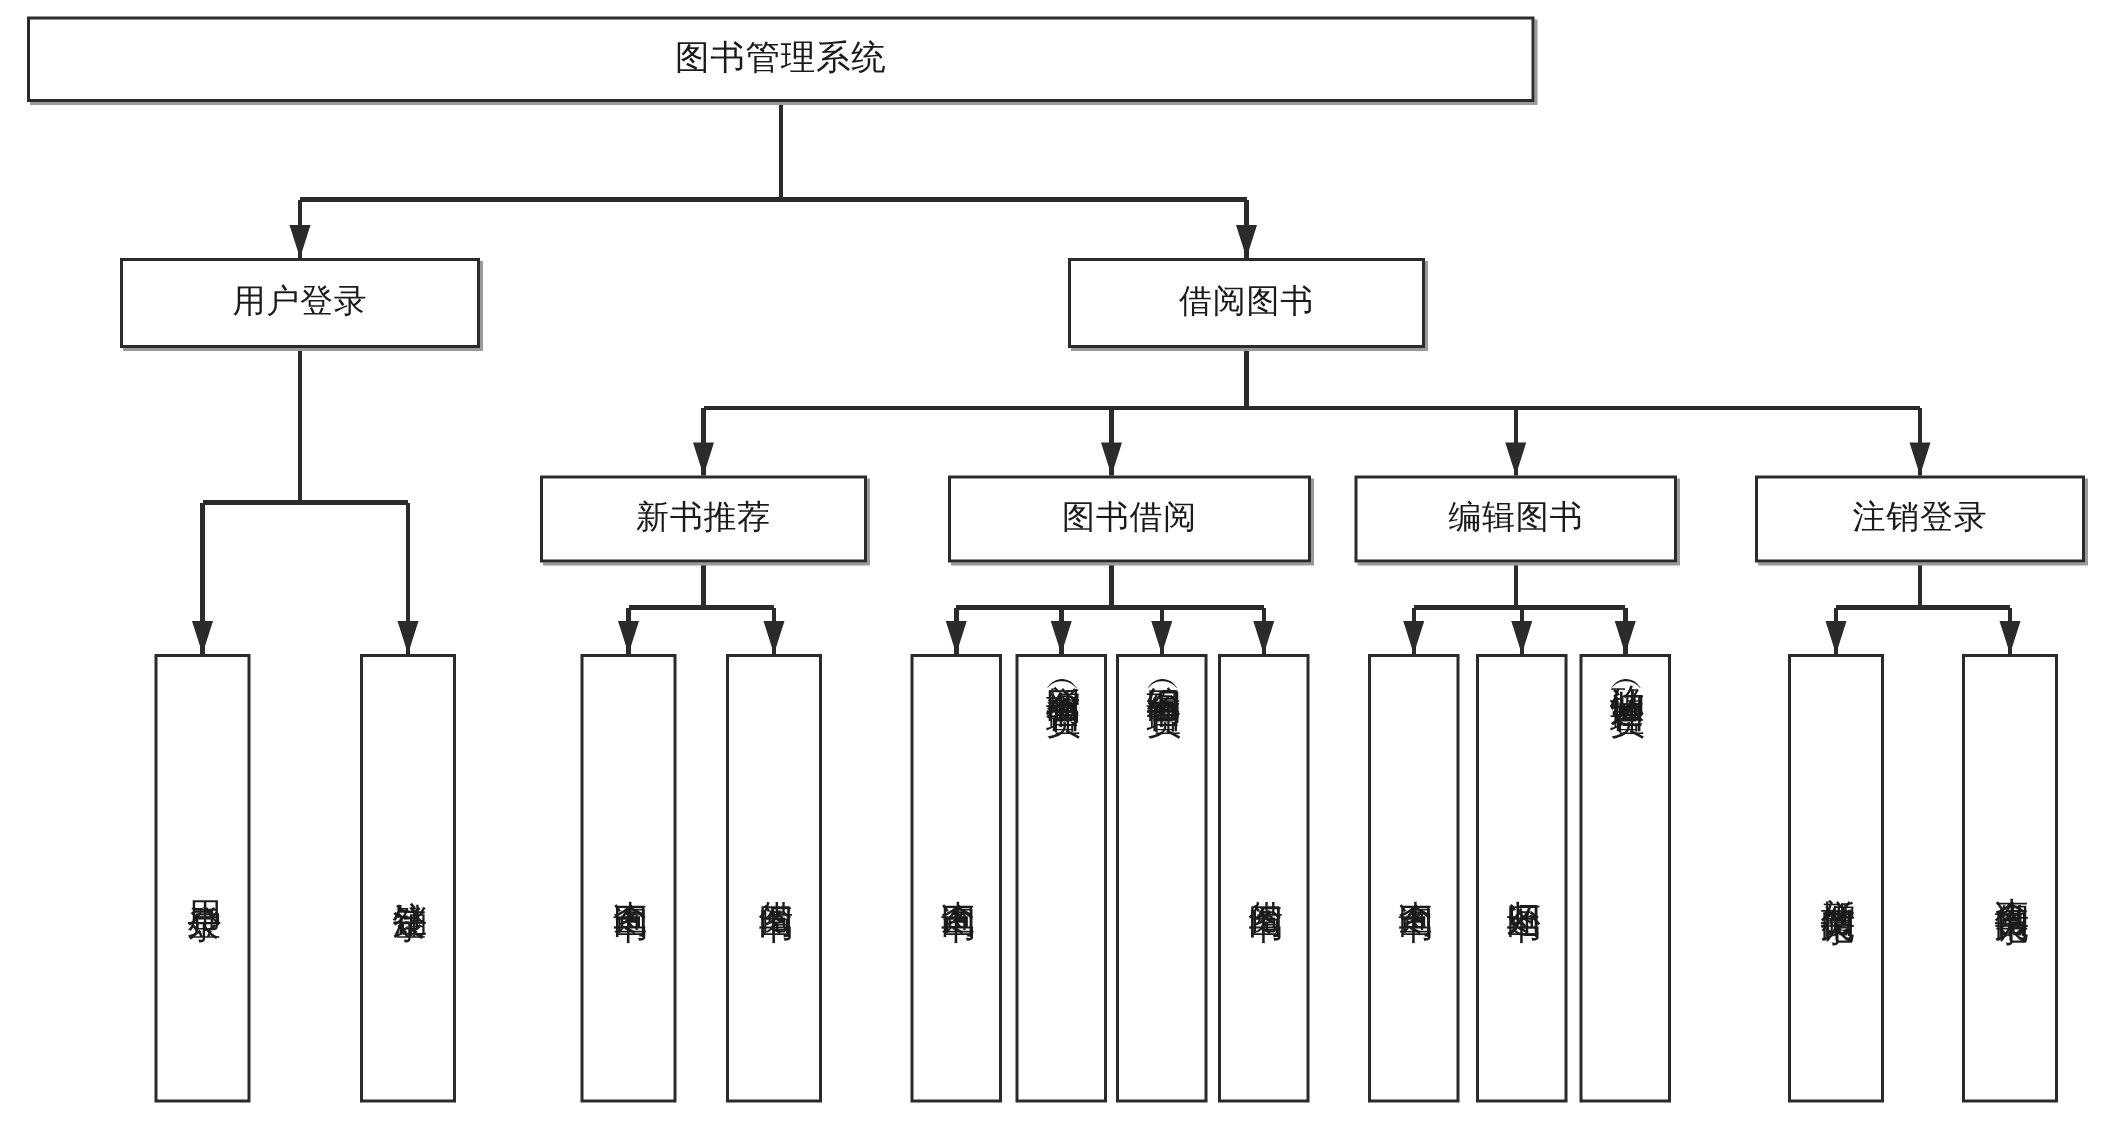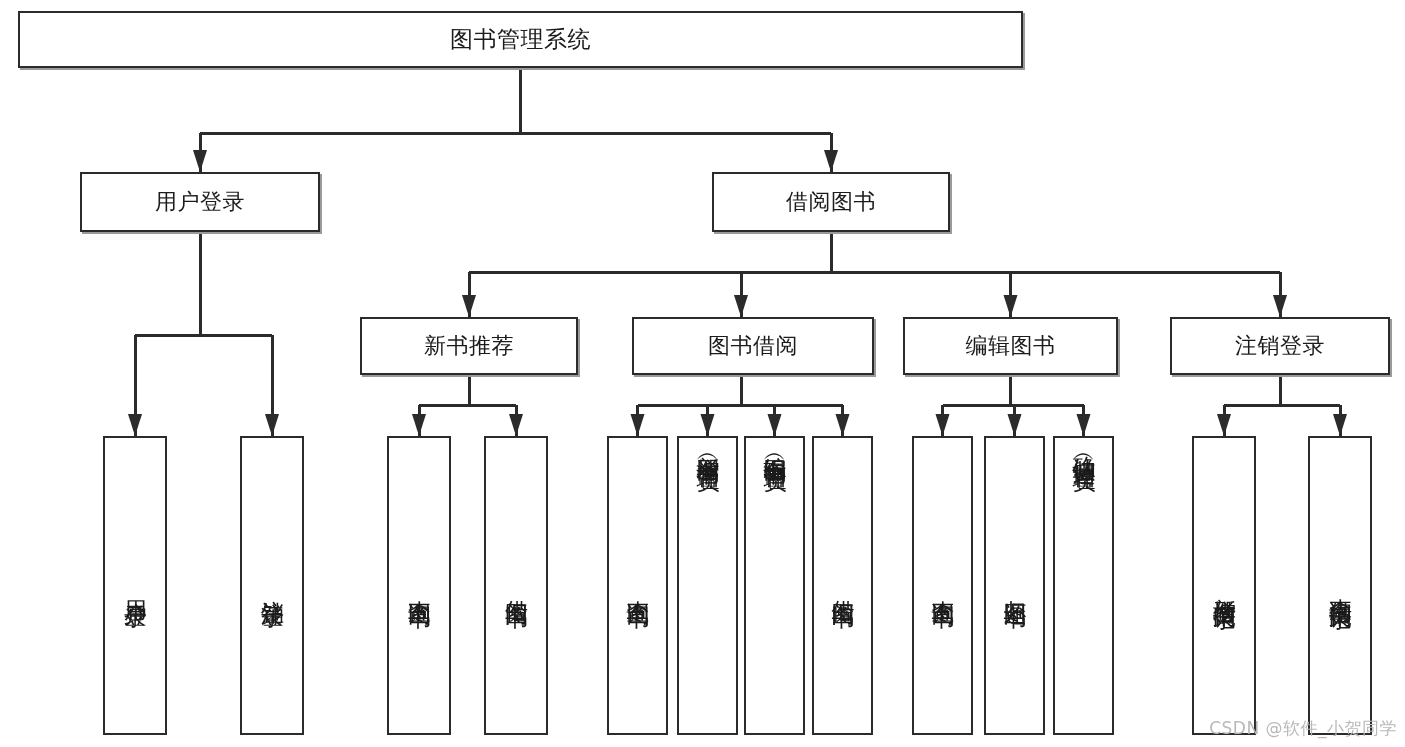--- a/index.html
+++ b/index.html
@@ -195,14 +195,13 @@
       <div class="node-box vertical" style="left: 1053px; top: 436px; width: 61px; height: 299px;">
         <div class="node-label-v">确认归还（管理员）</div>
       </div>
       <div class="node-box vertical centered" style="left: 1192px; top: 436px; width: 64px; height: 299px;">
         <div class="node-label-v">新增借阅记录</div>
       </div>
       <div class="node-box vertical centered" style="left: 1308px; top: 436px; width: 64px; height: 299px;">
         <div class="node-label-v">查询借阅记录</div>
       </div>
     </div>
-  <div class="watermark">CSDN @软件_小贺同学</div>
 </div>
 
 </body></html>

